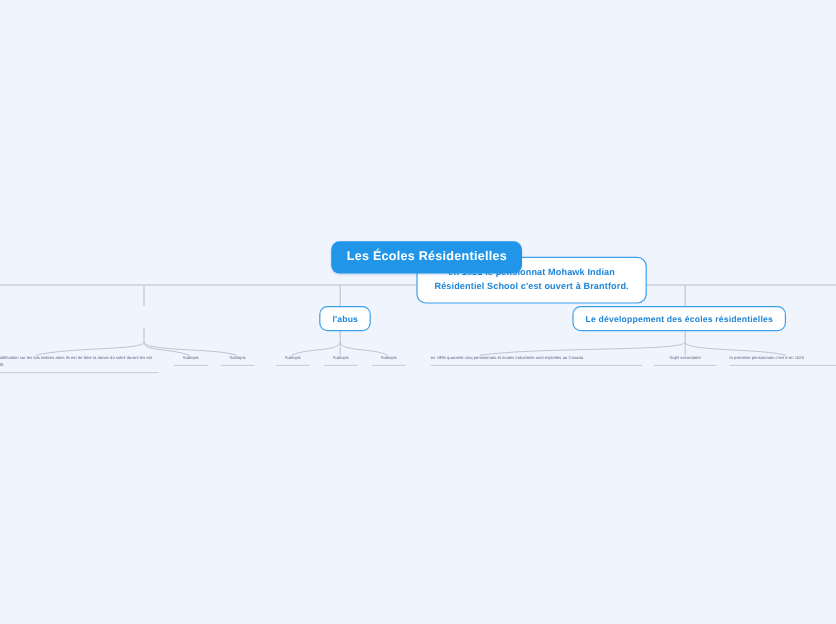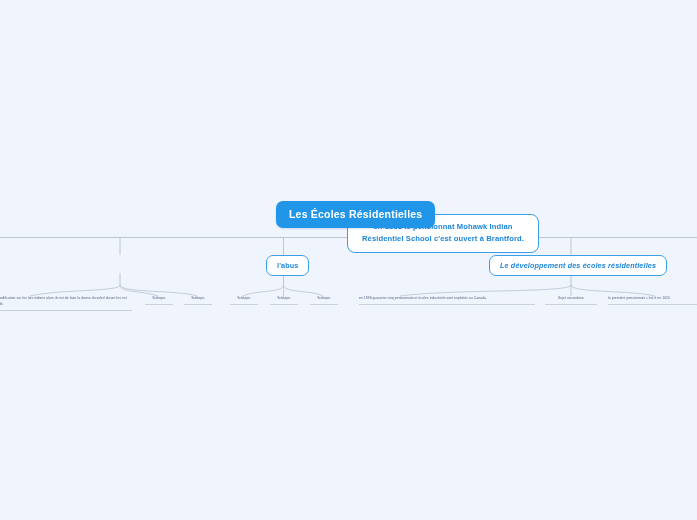--- a/index.html
+++ b/index.html
@@ -143,21 +143,21 @@
 
   <div class="node callout-node" style="left:347px; top:214px; width:192px;">
     <span>en 1831 le pensionnat Mohawk Indian Résidentiel School c'est ouvert à Brantford.</span>
   </div>
 
 
   <div class="node branch-node" style="left:266px; top:255px;text-align:center;">
     <span>l'abus</span>
   </div>
 
-  <div class="node branch-node" style="left:489px; top:255px;font-style:italic;">
+  <div class="node branch-node" style="left:477px; top:255px;">
     <span>Le développement des écoles résidentielles</span>
   </div>
 
   <div class="leaf multiline" style="left:-8px; top:296px; width:140px;">
     <span class="leaf-text">un modification sur les lois indiens alors ils est de faire la danse du soleil durant les est interdit.</span>
   </div>
 
   <div class="leaf centered" style="left:145px; top:296px; width:28px;">
     <span class="leaf-text">Subtopic</span>
   </div>

